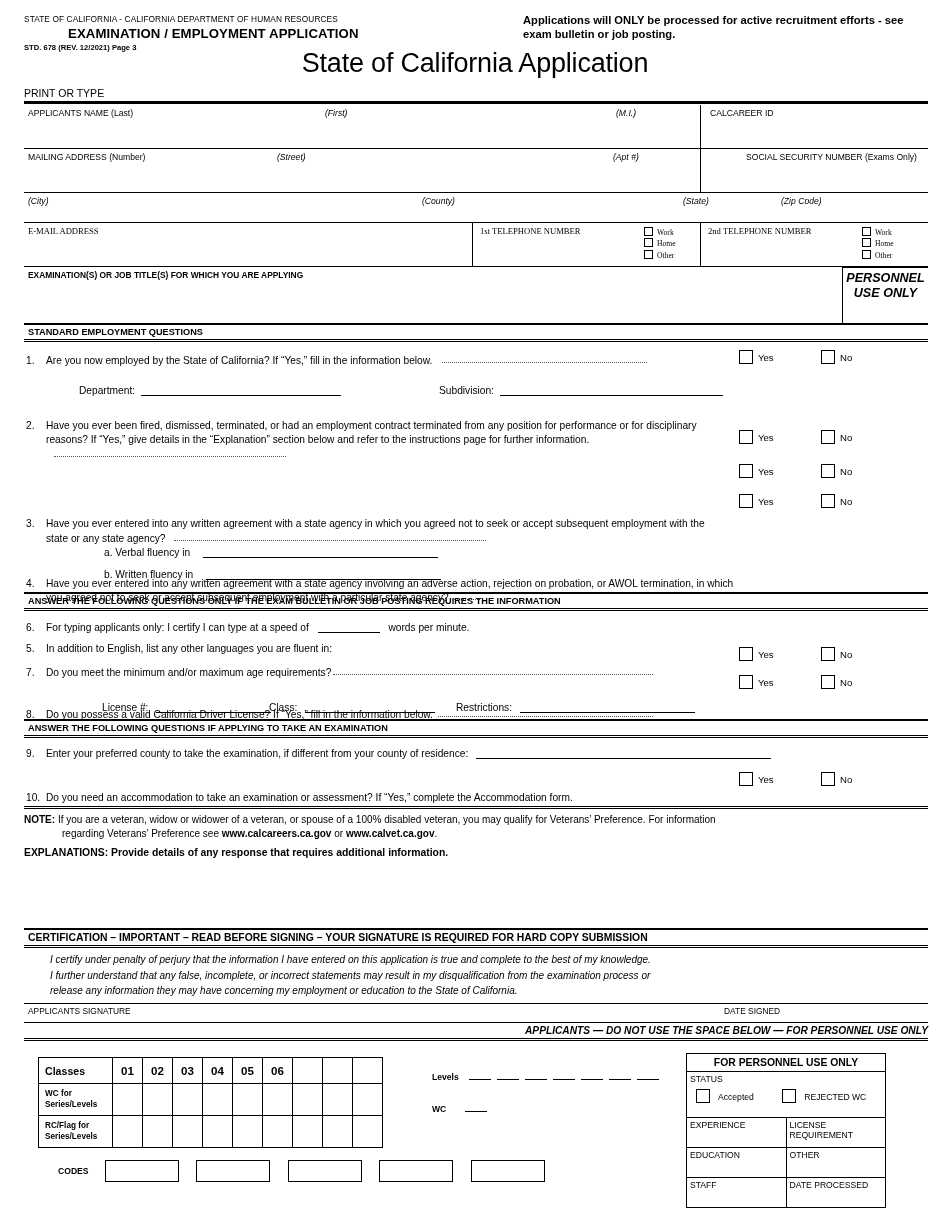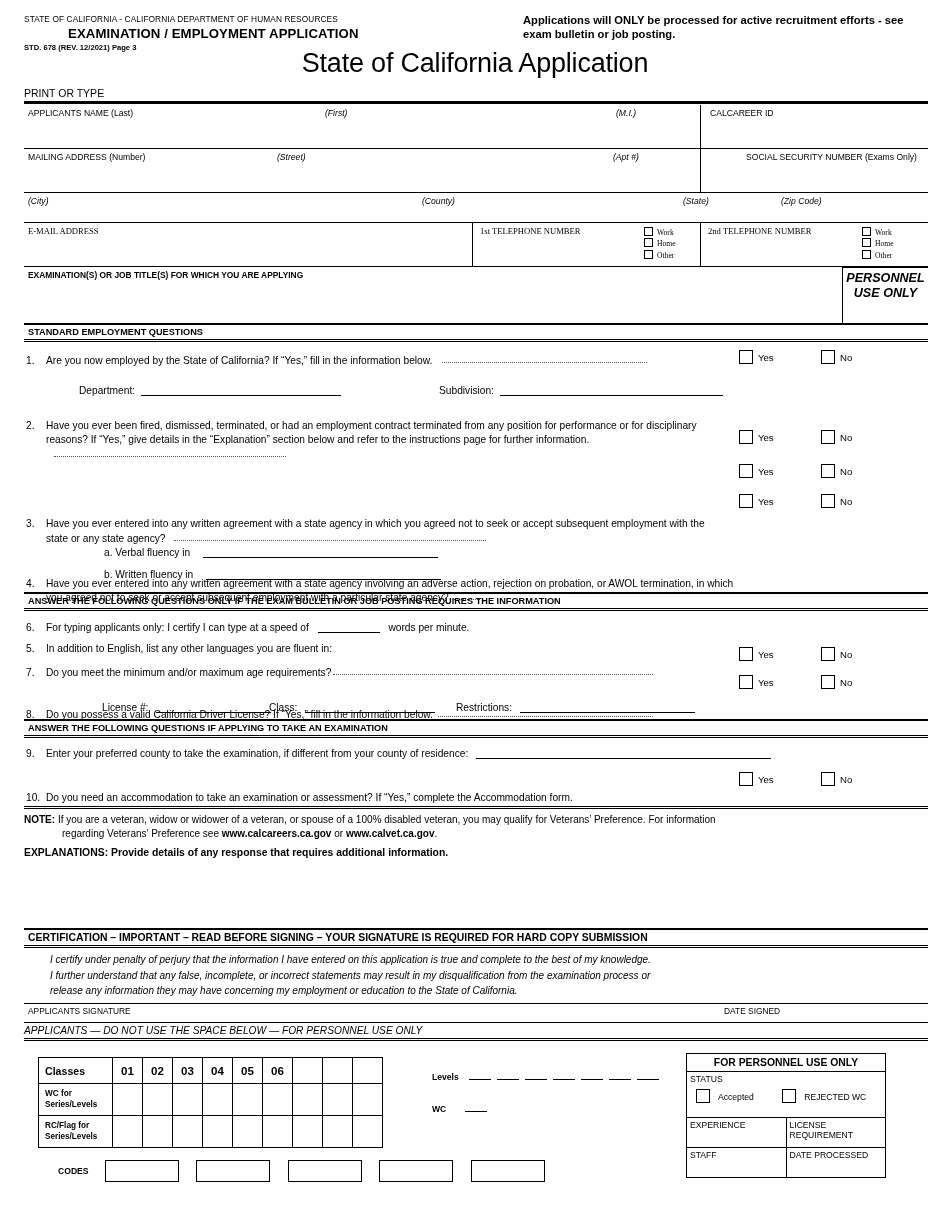--- a/index.html
+++ b/index.html
@@ -71,21 +71,21 @@
   
   .note { position: relative; margin: 0 22px 0 24px; font-size: 10px; line-height: 14px; }
   .note .hang { margin-left: 38px; }
 
   
   .certtitle { font-size: 10.4px; font-weight: bold; padding: 2px 0 2px 4px; }
   .certbody { font-size: 10px; font-style: italic; line-height: 15.5px; margin-left: 26px; padding: 4px 0 4px 0; }
   .signrow { position: relative; height: 18px; font-size: 8.4px; }
 
   
-  .donotuse { font-size: 10.2px; font-weight: normal; font-style: italic; text-align: left; padding: 2px 0; }
+  .donotuse { font-size: 10.2px; font-weight: bold; font-style: italic; text-align: right; padding: 2px 0; }
 
   table.classes { border-collapse: collapse; }
   table.classes td { border: 1.6px solid #000; height: 26px; }
   table.classes td.lab { width: 74px; font-size: 10.6px; font-weight: bold; padding-left: 6px; }
   table.classes td.lab.sm { font-size: 8.2px; line-height: 10.5px; height: 32px; }
   table.classes td.cell { width: 30px; text-align: center; font-size: 11.6px; font-weight: bold; }
 
   .flagsbox { position: absolute; font-size: 8.6px; font-weight: bold; }
   .dash { display: inline-block; width: 22px; border-bottom: 1.8px solid #000; height: 7px; margin-right: 6px; }
 
@@ -419,20 +419,24 @@
             <span class="cbx-lg"></span><span>Accepted</span>
             <span class="cbx-lg" style="margin-left:26px;"></span><span>REJECTED WC</span>
           </div>
         </td>
       </tr>
       <tr>
         <td class="half">EXPERIENCE</td>
         <td class="half">LICENSE REQUIREMENT</td>
       </tr>
       <tr>
+        <td class="half">EDUCATION</td>
+        <td class="half">OTHER</td>
+      </tr>
+      <tr>
         <td class="half">STAFF</td>
         <td class="half">DATE PROCESSED</td>
       </tr>
     </tbody>
       </table>
   </div>
 
 </div>
 
 </body></html>

